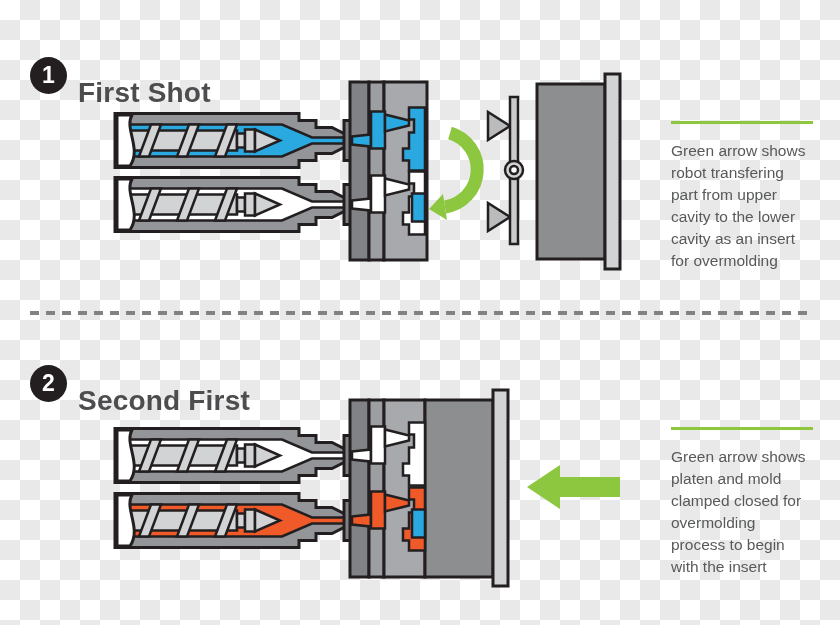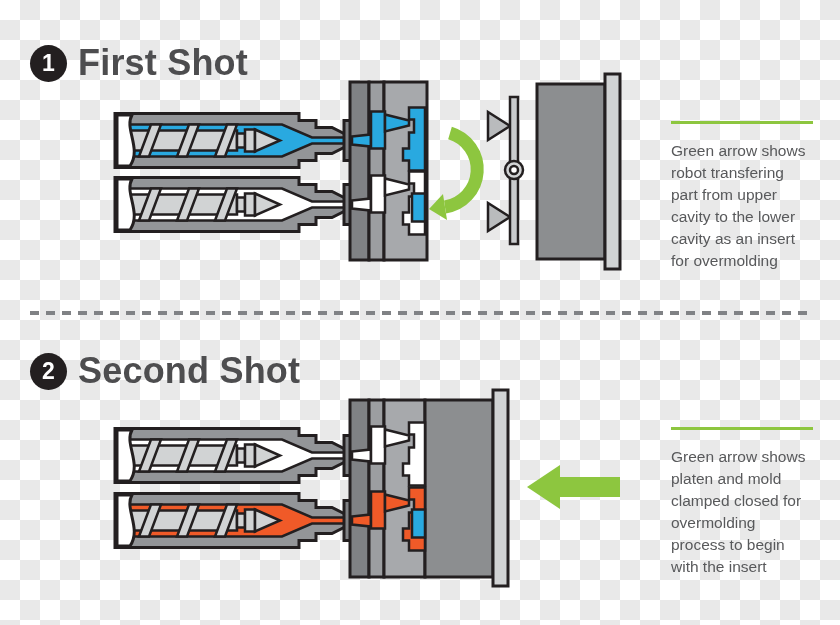--- a/index.html
+++ b/index.html
@@ -8,21 +8,21 @@
     font-family:"Liberation Sans",sans-serif;
     background-image:conic-gradient(var(--checker_dark) 90deg,var(--checker_light) 90deg 180deg,var(--checker_dark) 180deg 270deg,var(--checker_light) 270deg);
     background-size:40px 40px;
   }
   .diagram-svg{position:absolute;left:0;top:0;}
   .heading{position:absolute;left:30px;display:flex;align-items:center;gap:11px;}
   .badge{
     width:37px;height:37px;border-radius:50%;background:var(--badge_black);
     color:#fff;font-weight:bold;font-size:23px;display:flex;align-items:center;justify-content:center;
   }
-  .heading-label{font-size:36px;font-weight:bold;color:var(--heading_gray);letter-spacing:0.2px;}
+  .heading-label{font-size:28px;font-weight:bold;color:var(--heading_gray);letter-spacing:0.2px;margin-top:35px;}
   #heading1{top:42px;}
   #heading2{top:350px;}
   .note{
     position:absolute;left:671px;width:142px;
     border-top:3px solid var(--green);
     padding-top:16px;
     font-size:15.5px;line-height:22px;color:var(--text_gray);
     white-space:pre-line;
   }
   #note1{top:121px;}
@@ -125,21 +125,21 @@
 robot transfering
 part from upper
 cavity to the lower
 cavity as an insert
 for overmolding</div>
 
   <div class="divider"></div>
 
   <div class="heading" id="heading2">
     <div class="badge">2</div>
-    <div class="heading-label">Second Shot</div>
+    <div class="heading-label">Second First</div>
   </div>
 
   <div class="note" id="note2">Green arrow shows
 platen and mold
 clamped closed for
 overmolding
 process to begin
 with the insert</div>
 
 </div>

